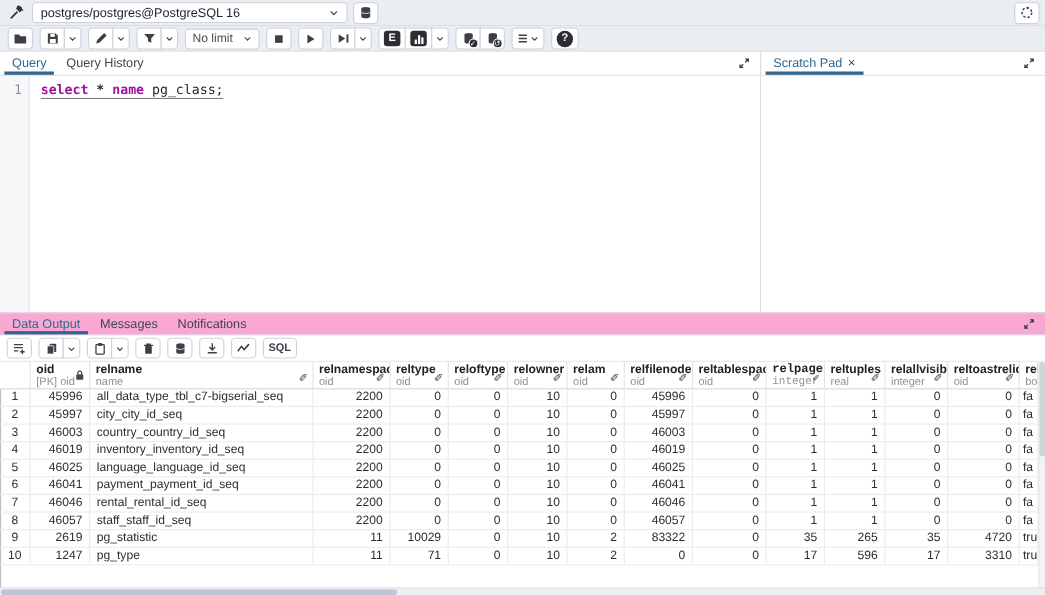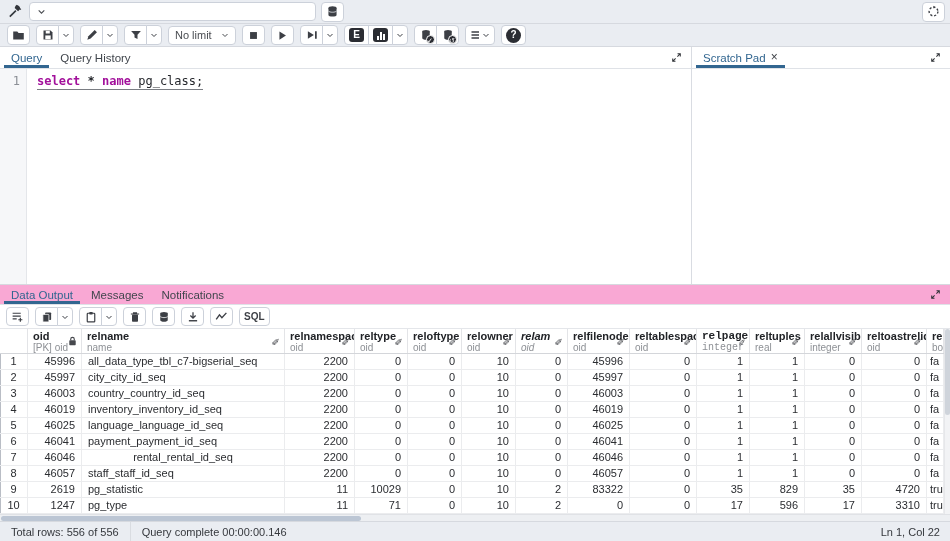--- a/index.html
+++ b/index.html
@@ -106,20 +106,21 @@
 
   <div class="conn-bar">
     <span class="app-icon">
       <svg width="15" height="15" viewBox="0 0 16 16">
           <path d="M3 13.5L9.5 7" stroke="currentColor" stroke-width="1.7" fill="none"></path>
           <path d="M8.2 4.2l3.6 3.6 1.6-1.6c.9-.9.9-2.7-.4-3.9-1.2-1.3-3-1.3-3.9-.4z" fill="currentColor"></path>
           <path d="M10 1.2l1 1M13.8 5l1 1" stroke="currentColor" stroke-width="1.2"></path>
         </svg>
     </span>
     <div class="conn-select">
+      <span class="label">postgres/postgres@PostgreSQL 16</span>
       <span>
           <svg width="9" height="9" viewBox="0 0 16 16">
             <path d="M3 6l5 5 5-5" fill="none" stroke="#4a4d52" stroke-width="2"></path>
           </svg>
         </span>
     </div>
     <button class="tbtn">
       <span>
           <svg width="13" height="13" viewBox="0 0 16 16">
             <ellipse cx="8" cy="3.6" rx="5" ry="2" fill="currentColor"></ellipse>
@@ -468,21 +469,21 @@
           <div class="hcell" style="width: 54px;">
             <div class="hname">reloftype</div>
             <div class="htype">oid</div>
             <span class="hicon"><span class="pencil-glyph">✎</span></span>
           </div>
           <div class="hcell" style="width: 54px;">
             <div class="hname">relowner</div>
             <div class="htype">oid</div>
             <span class="hicon"><span class="pencil-glyph">✎</span></span>
           </div>
-          <div class="hcell" style="width: 52px; font-style: italic;">
+          <div class="hcell" style="width: 52px;">
             <div class="hname">relam</div>
             <div class="htype">oid</div>
             <span class="hicon"><span class="pencil-glyph">✎</span></span>
           </div>
           <div class="hcell" style="width: 62px;">
             <div class="hname">relfilenode</div>
             <div class="htype">oid</div>
             <span class="hicon"><span class="pencil-glyph">✎</span></span>
           </div>
           <div class="hcell" style="width: 67px;">
@@ -614,21 +615,21 @@
             <div class="gcell num" style="width: 67px;">0</div>
             <div class="gcell num" style="width: 53px;">1</div>
             <div class="gcell num" style="width: 55px;">1</div>
             <div class="gcell num" style="width: 57px;">0</div>
             <div class="gcell num" style="width: 65px;">0</div>
             <div class="gcell clip" style="width: 17px;">fa</div>
           </div>
           <div class="grow">
             <div class="gcell rownum" style="width: 28px;">7</div>
             <div class="gcell num" style="width: 54px;">46046</div>
-            <div class="gcell" style="width: 203px; text-align: center;">rental_rental_id_seq</div>
+            <div class="gcell" style="width: 203px;">rental_rental_id_seq</div>
             <div class="gcell num" style="width: 70px;">2200</div>
             <div class="gcell num" style="width: 53px;">0</div>
             <div class="gcell num" style="width: 54px;">0</div>
             <div class="gcell num" style="width: 54px;">10</div>
             <div class="gcell num" style="width: 52px;">0</div>
             <div class="gcell num" style="width: 62px;">46046</div>
             <div class="gcell num" style="width: 67px;">0</div>
             <div class="gcell num" style="width: 53px;">1</div>
             <div class="gcell num" style="width: 55px;">1</div>
             <div class="gcell num" style="width: 57px;">0</div>
@@ -657,21 +658,21 @@
             <div class="gcell num" style="width: 54px;">2619</div>
             <div class="gcell" style="width: 203px;">pg_statistic</div>
             <div class="gcell num" style="width: 70px;">11</div>
             <div class="gcell num" style="width: 53px;">10029</div>
             <div class="gcell num" style="width: 54px;">0</div>
             <div class="gcell num" style="width: 54px;">10</div>
             <div class="gcell num" style="width: 52px;">2</div>
             <div class="gcell num" style="width: 62px;">83322</div>
             <div class="gcell num" style="width: 67px;">0</div>
             <div class="gcell num" style="width: 53px;">35</div>
-            <div class="gcell num" style="width: 55px;">829</div>
+            <div class="gcell num" style="width: 55px;">265</div>
             <div class="gcell num" style="width: 57px;">35</div>
             <div class="gcell num" style="width: 65px;">4720</div>
             <div class="gcell clip" style="width: 17px;">tru</div>
           </div>
           <div class="grow">
             <div class="gcell rownum" style="width: 28px;">10</div>
             <div class="gcell num" style="width: 54px;">1247</div>
             <div class="gcell" style="width: 203px;">pg_type</div>
             <div class="gcell num" style="width: 70px;">11</div>
             <div class="gcell num" style="width: 53px;">71</div>
@@ -690,19 +691,14 @@
     </div>
     <div class="vscroll">
         <div class="vthumb"></div>
       </div>
   </div>
 
   <div class="hscroll">
       <div class="hthumb"></div>
     </div>
 
-  <div class="status-bar">
-    <span class="seg">Total rows: 556 of 556</span>
-    <span class="seg noline">Query complete 00:00:00.146</span>
-    <span class="status-right">Ln 1, Col 22</span>
-  </div>
 
 </div>
 
 </body></html>

